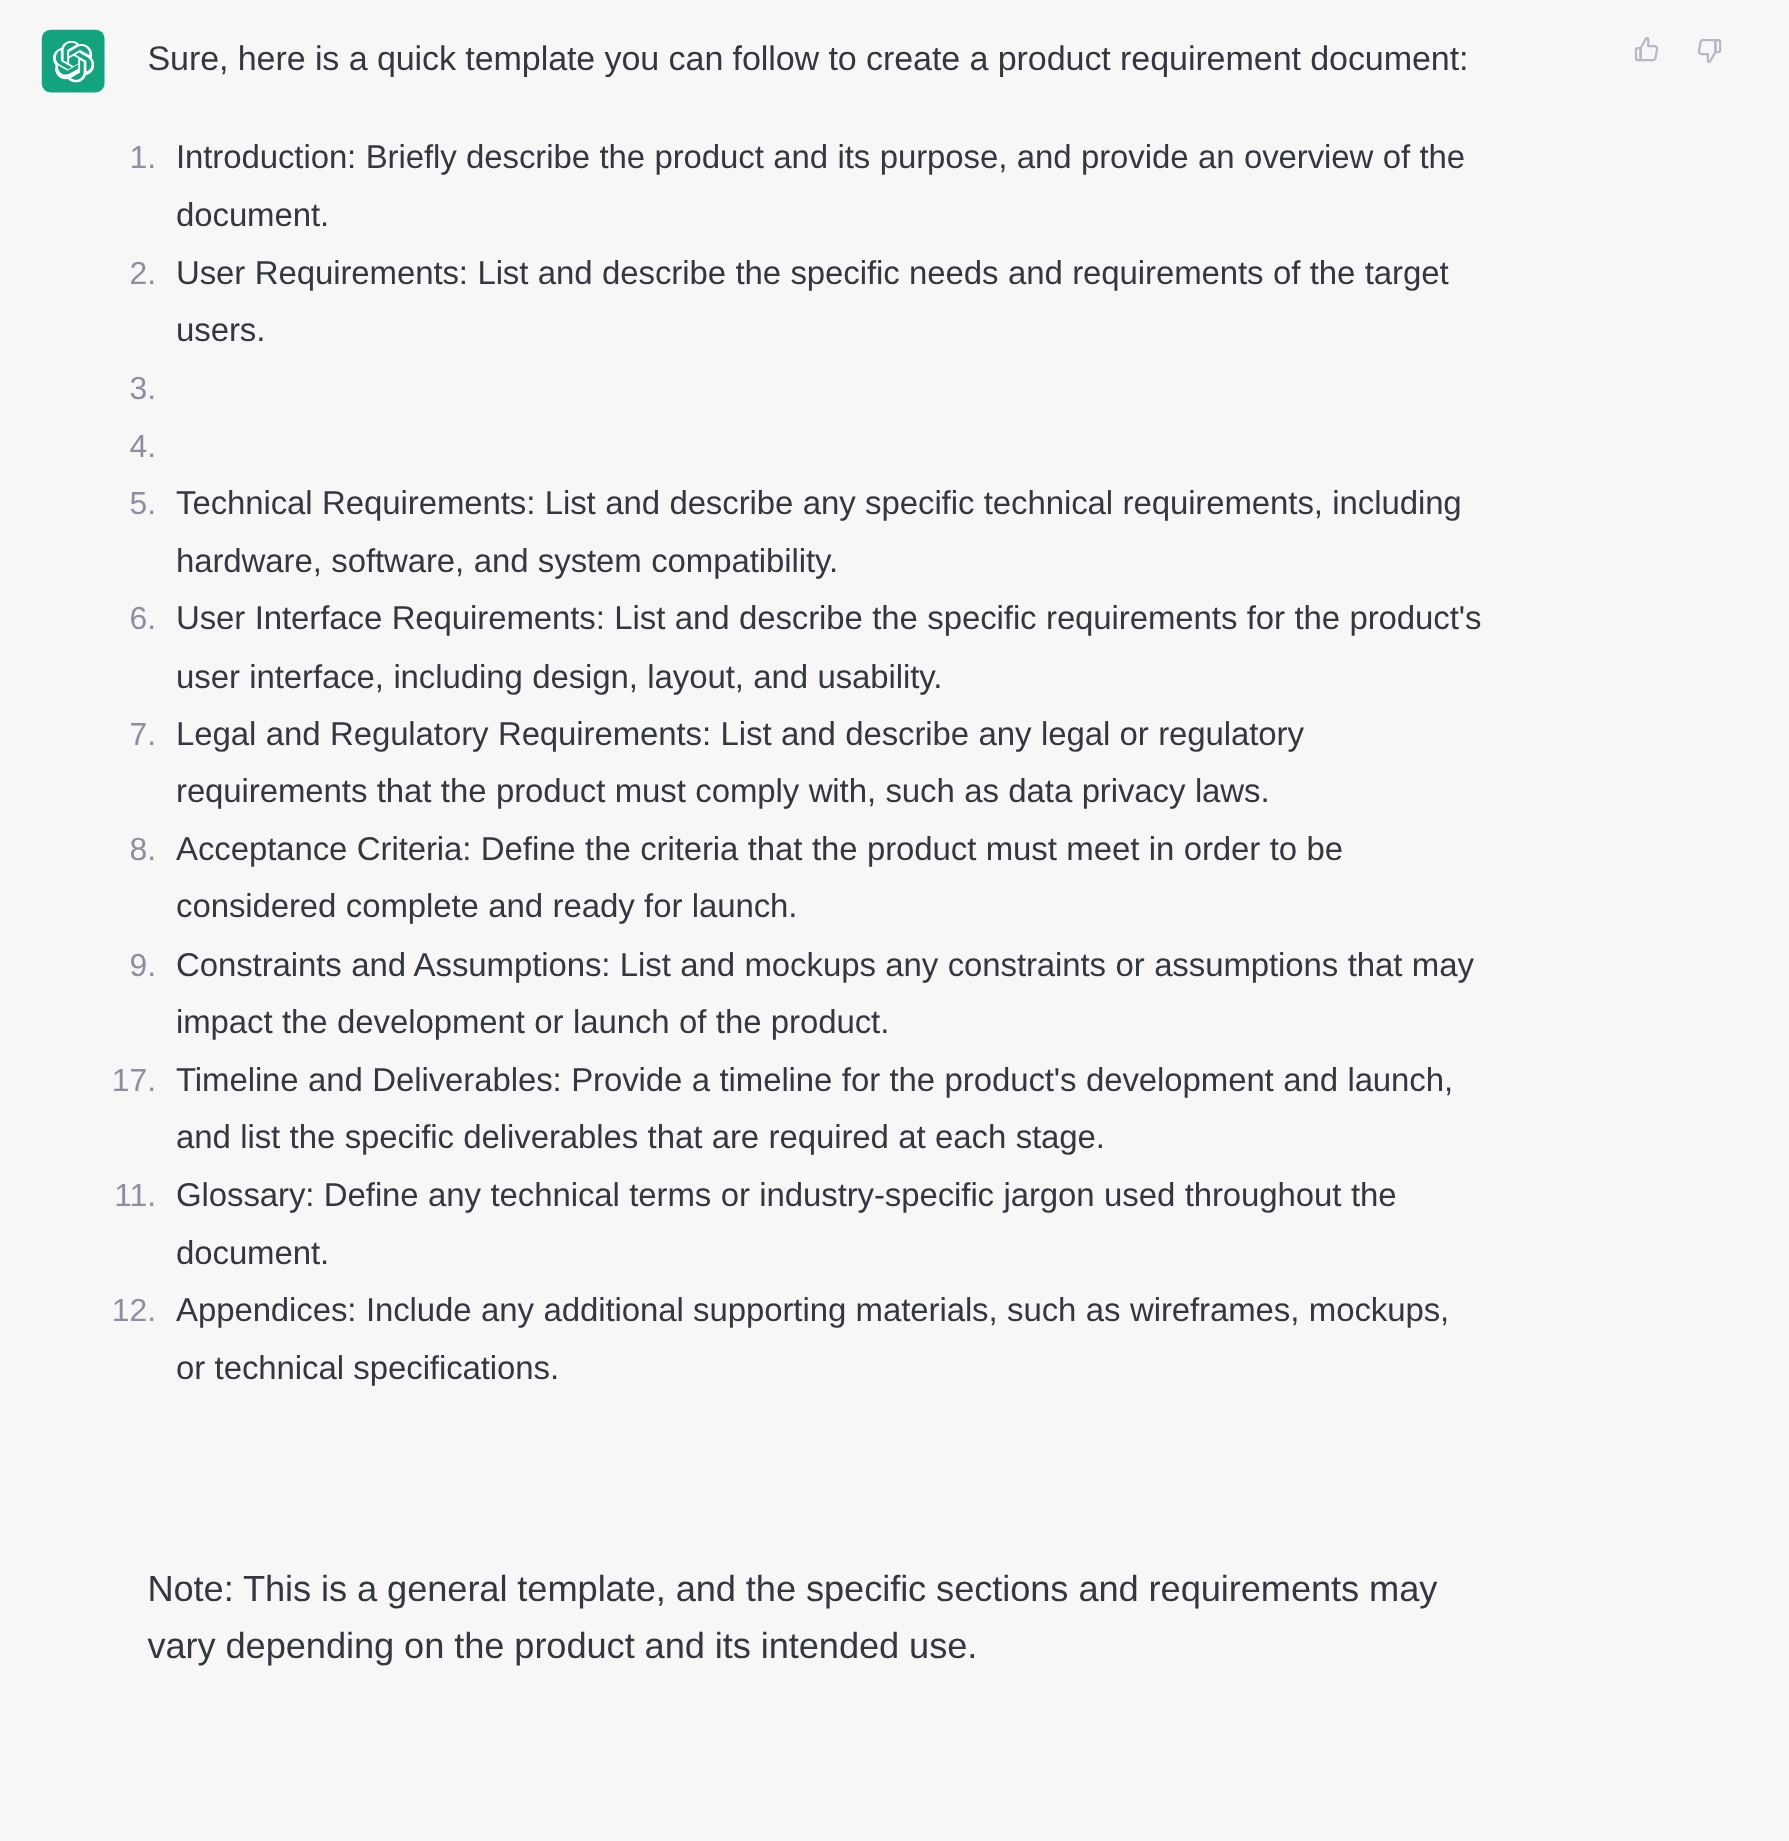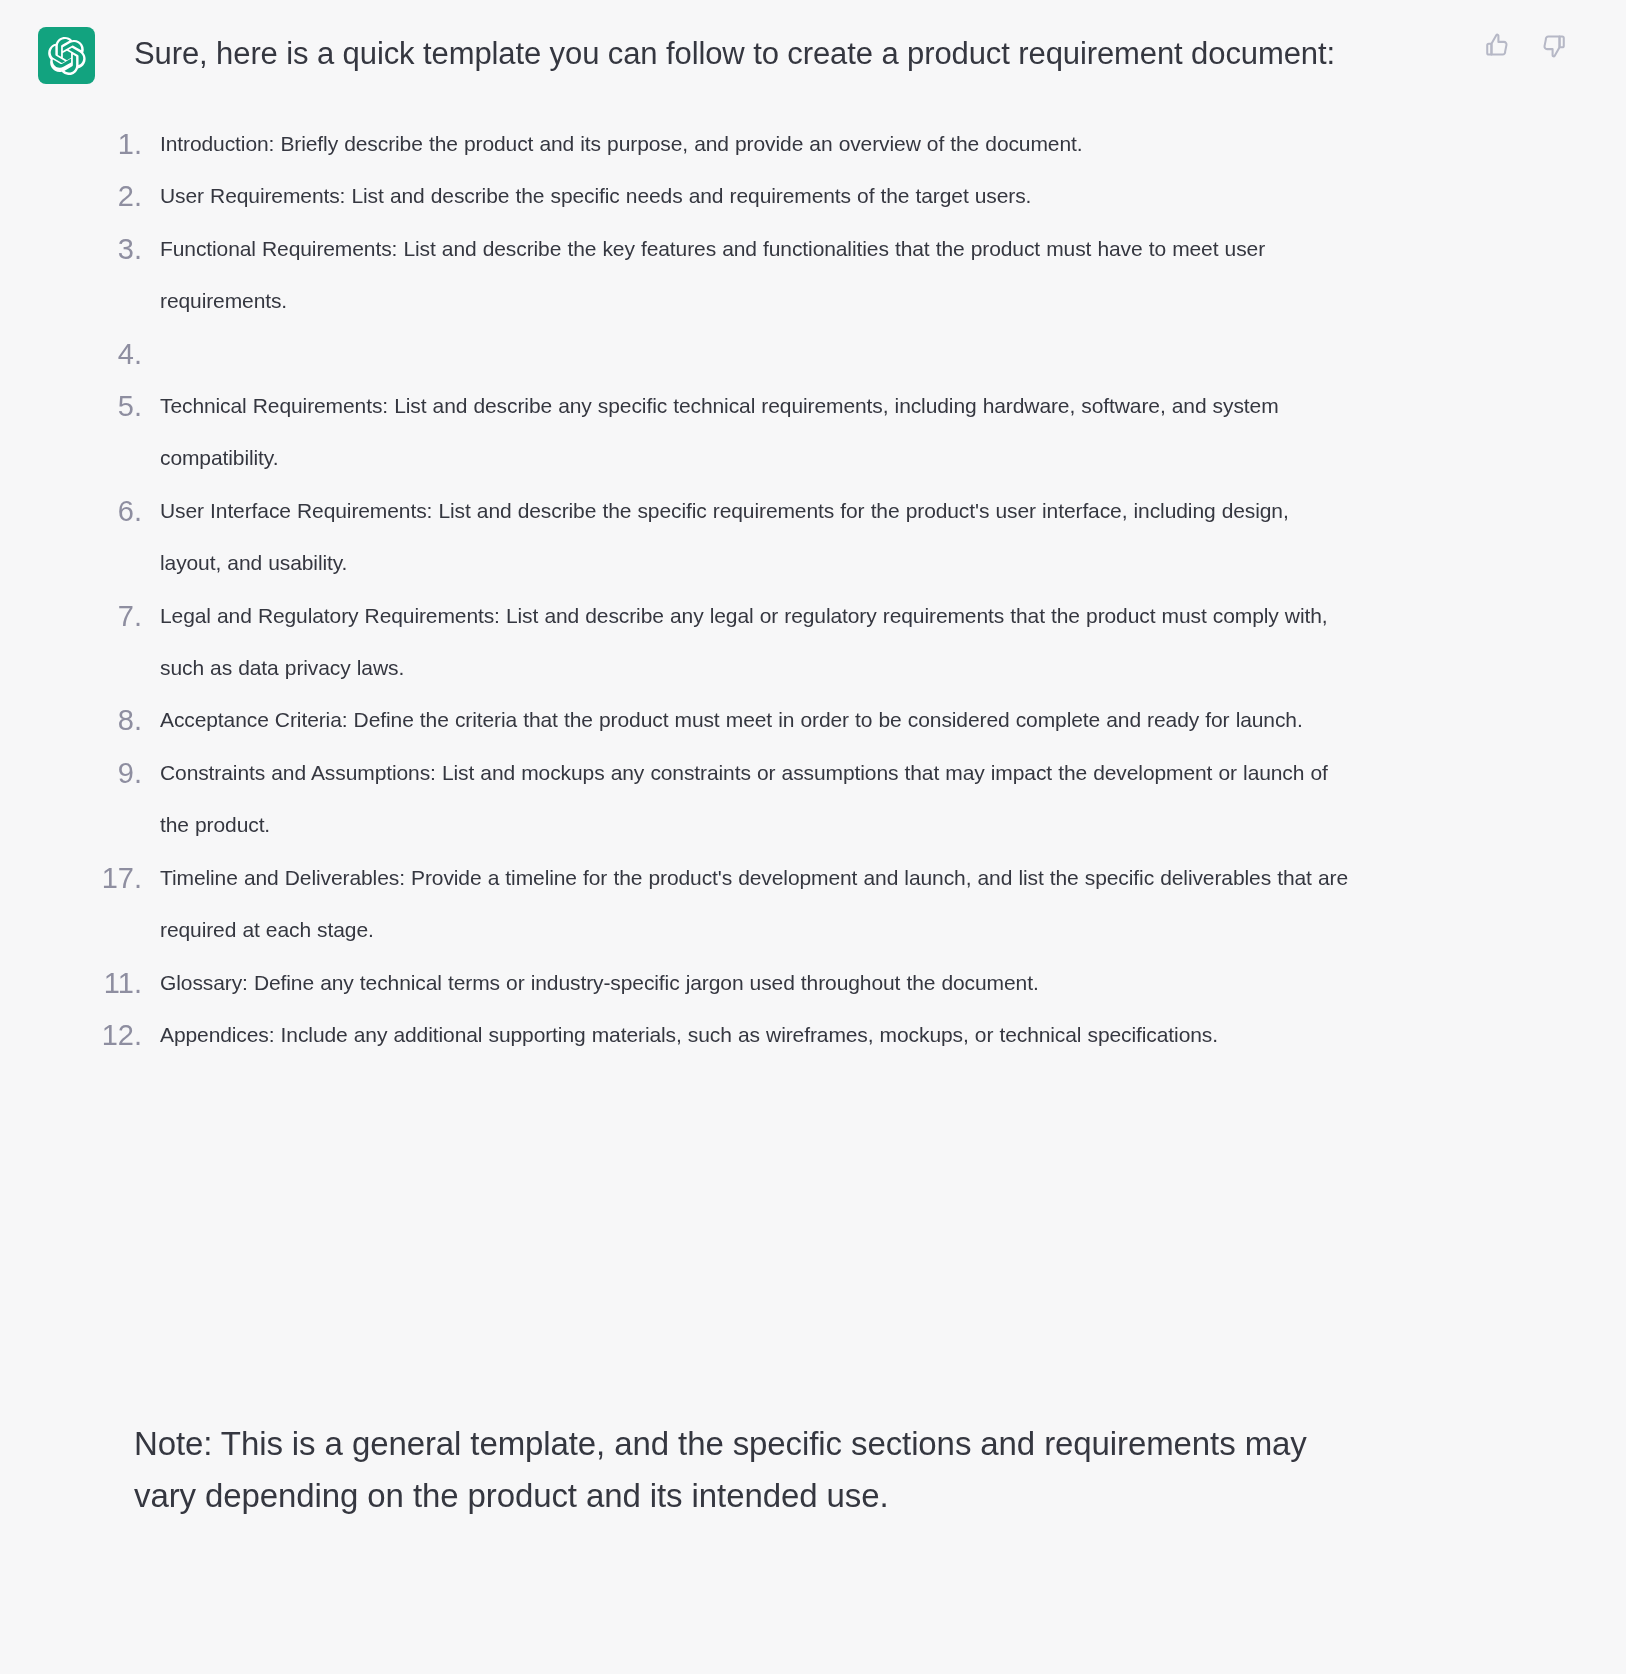--- a/index.html
+++ b/index.html
@@ -118,21 +118,21 @@
     box-sizing: border-box;
     font-size: 29px;
     line-height: 52.4px;
     color: #8e8ea0;
     letter-spacing: 0px;
   }
 
   .item-text {
     flex: 1 1 auto;
     max-width: 1192px;
-    font-size: 21px;
+    font-size: 30px;
     line-height: 52.4px;
     color: #353740;
     letter-spacing: -0.1px;
     word-spacing: 0.4px;
   }
 
   .note-paragraph {
     position: absolute;
     left: 134px;
     top: 1418px;
@@ -183,21 +183,20 @@
       <li class="list-item">
         <span class="item-marker">1.</span>
         <span class="item-text">Introduction: Briefly describe the product and its purpose, and provide an overview of the document.</span>
       </li>
       <li class="list-item">
         <span class="item-marker">2.</span>
         <span class="item-text">User Requirements: List and describe the specific needs and requirements of the target users.</span>
       </li>
       <li class="list-item">
         <span class="item-marker">3.</span>
-        <span class="item-text">Functional Requirements: List and describe the key features and functionalities that the product must have to meet user requirements.</span>
       </li>
       <li class="list-item">
         <span class="item-marker">4.</span>
       </li>
       <li class="list-item">
         <span class="item-marker">5.</span>
         <span class="item-text">Technical Requirements: List and describe any specific technical requirements, including hardware, software, and system compatibility.</span>
       </li>
       <li class="list-item">
         <span class="item-marker">6.</span>

